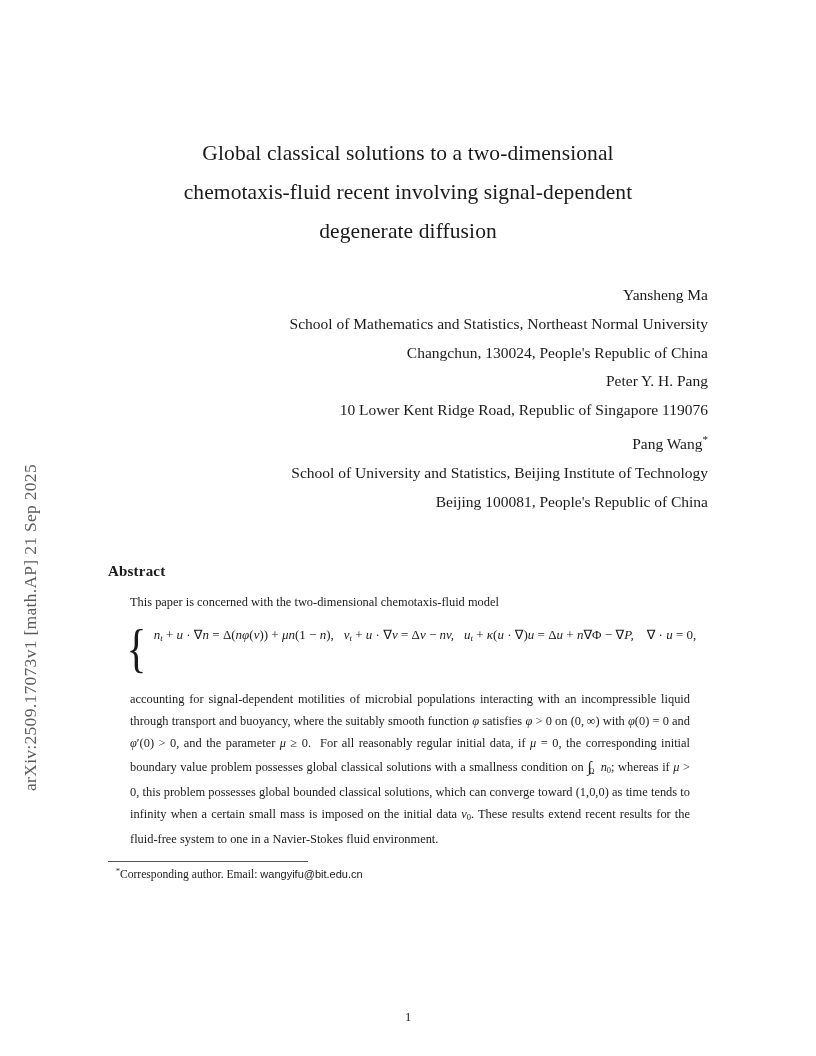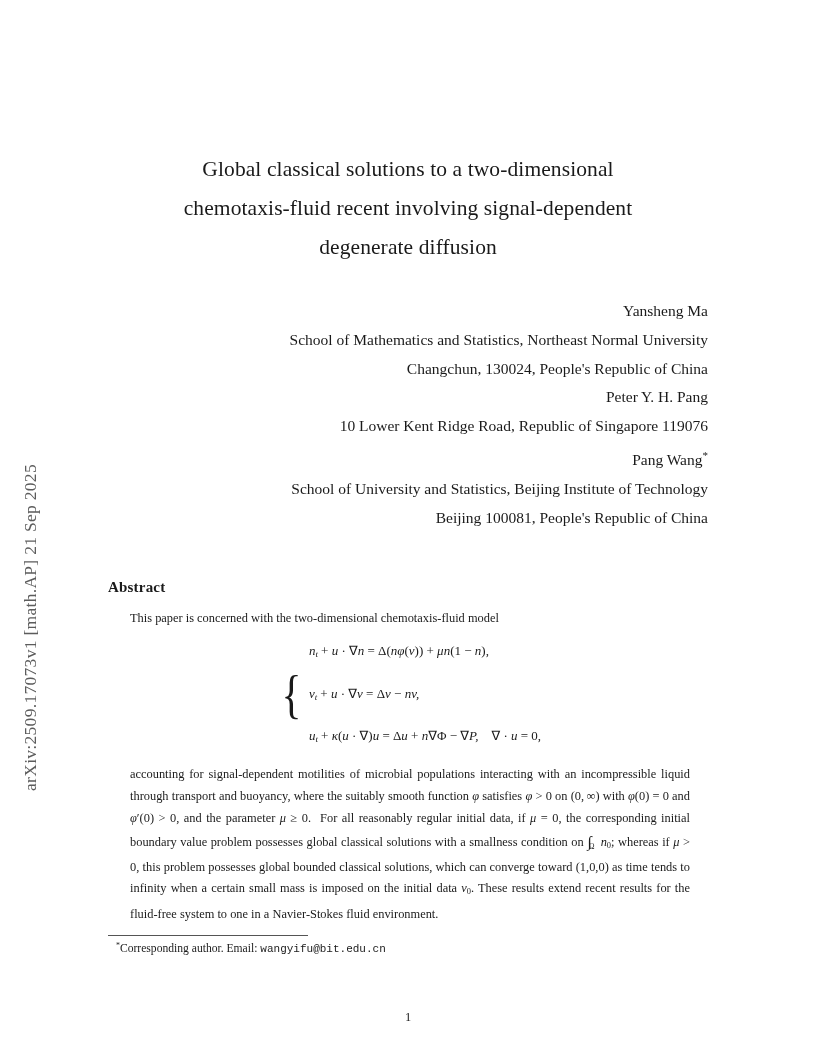--- a/index.html
+++ b/index.html
@@ -44,21 +44,21 @@
     position: absolute;
     left: 0;
     top: 0;
     width: 816px;
     height: 1056px;
   }
 
   .content {
     position: absolute;
     left: 108px;
-    top: 150px;
+    top: 134px;
     width: 600px;
   }
 
   .title {
     text-align: center;
     font-size: 21.5px;
     line-height: 39px;
     font-family: "Liberation Serif", serif;
     color: #1a1a1a;
     letter-spacing: 0.1px;
@@ -110,22 +110,22 @@
     font-family: "Liberation Serif", serif;
     display: flex;
     align-items: center;
     transform: scaleX(0.8);
     color: #1a1a1a;
     position: relative;
     top: -1px;
   }
   .eqlines {
     display: flex;
-    flex-direction: column;
-    gap: 16px;
+    flex-direction: row;
+    gap: 10px;
     font-size: 13px;
   }
   .eqline { white-space: nowrap; }
 
   i.m { font-family: "Liberation Serif", serif; font-style: italic; }
   .op { font-style: normal; }
   sub.s { font-size: 0.68em; vertical-align: -0.28em; }
   sup.sp { font-size: 0.68em; vertical-align: 0.45em; }
 
   .intpart {
@@ -142,21 +142,21 @@
     width: 200px;
     margin: 10px 0 0 0;
   }
 
   .footnote {
     margin-top: 5px;
     font-size: 11.6px;
     padding-left: 8px;
     white-space: nowrap;
   }
-  .footnote .mono { font-family: Liberation Mono, monospace; font-size: 11px; }
+  .footnote .mono { font-family: Liberation Sans, sans-serif; font-size: 11px; }
 
   .pagenum {
     position: absolute;
     left: 0;
     right: 0;
     top: 1010px;
     text-align: center;
     font-size: 12.5px;
     color: #1a1a1a;
   }

